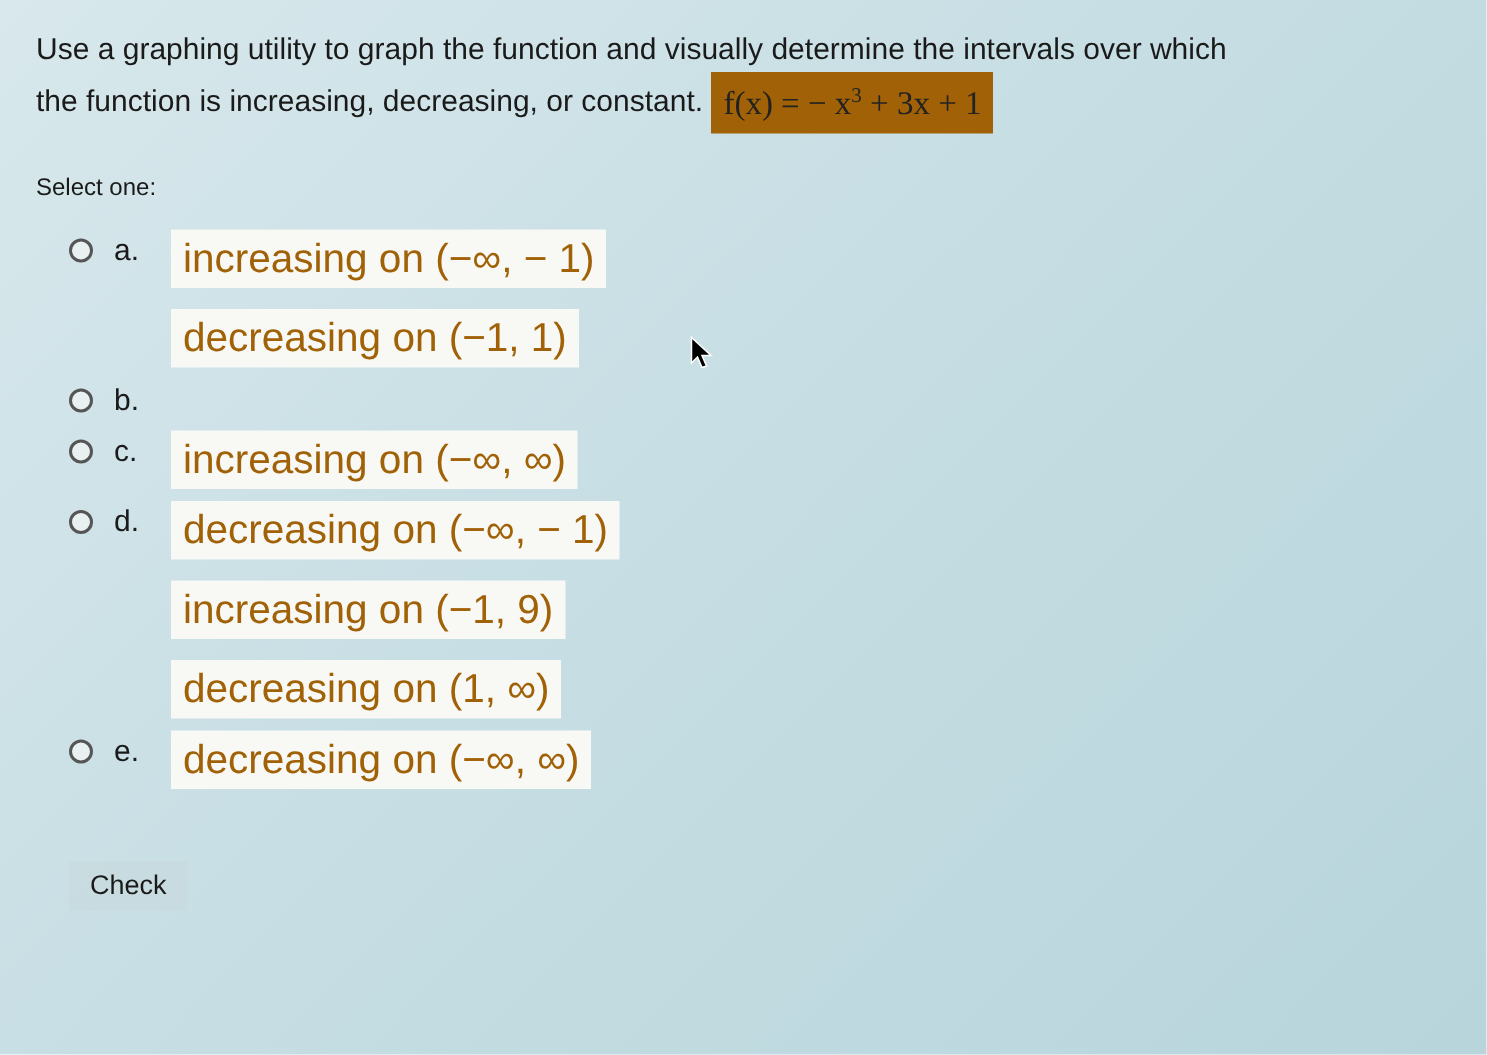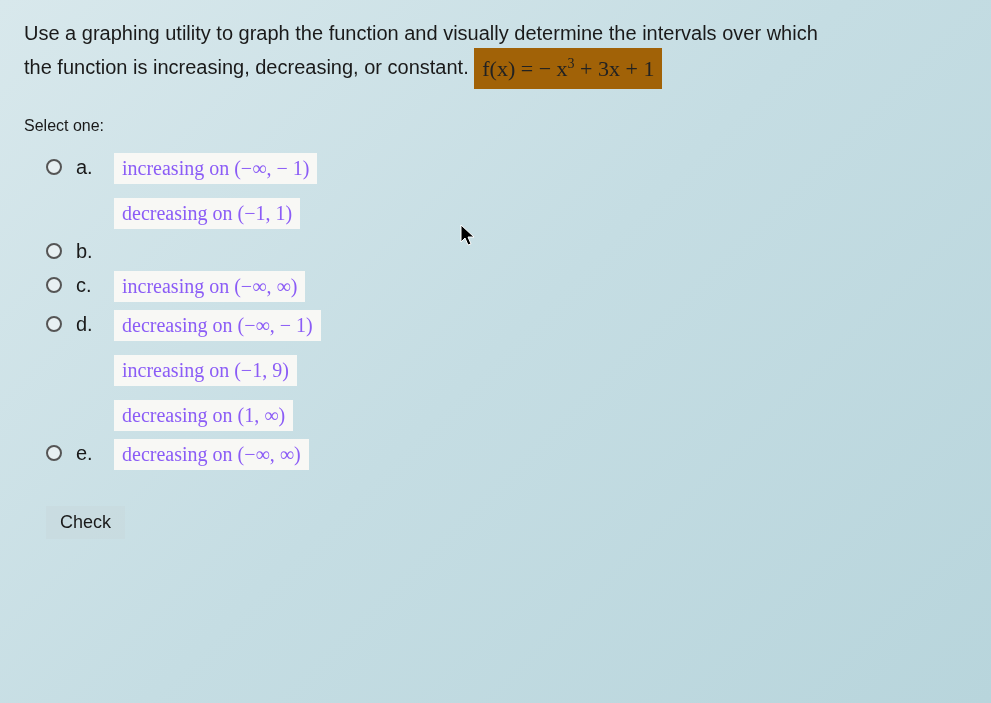--- a/index.html
+++ b/index.html
@@ -64,28 +64,28 @@
       margin-top: 3px;
     }
     .option-content {
       display: flex;
       flex-direction: column;
       gap: 14px;
     }
     .option-line {
       background: #f8f8f5;
       padding: 4px 8px;
-      font-family: Liberation Serif, serif;
-      font-size: 20px;
-      color: #8b5cf6;
+      font-family: Liberation Sans, sans-serif;
+      font-size: 27px;
+      color: #a16207;
       display: inline-block;
       width: fit-content;
     }
     .check-button {
-      margin-top: 28px;
+      margin-top: 40px;
       margin-left: 22px;
       padding: 6px 14px;
       background: rgba(200, 215, 220, 0.5);
       border: none;
       font-size: 18px;
       color: #1a1a1a;
       cursor: pointer;
       display: inline-block;
     }
     .cursor-arrow {

